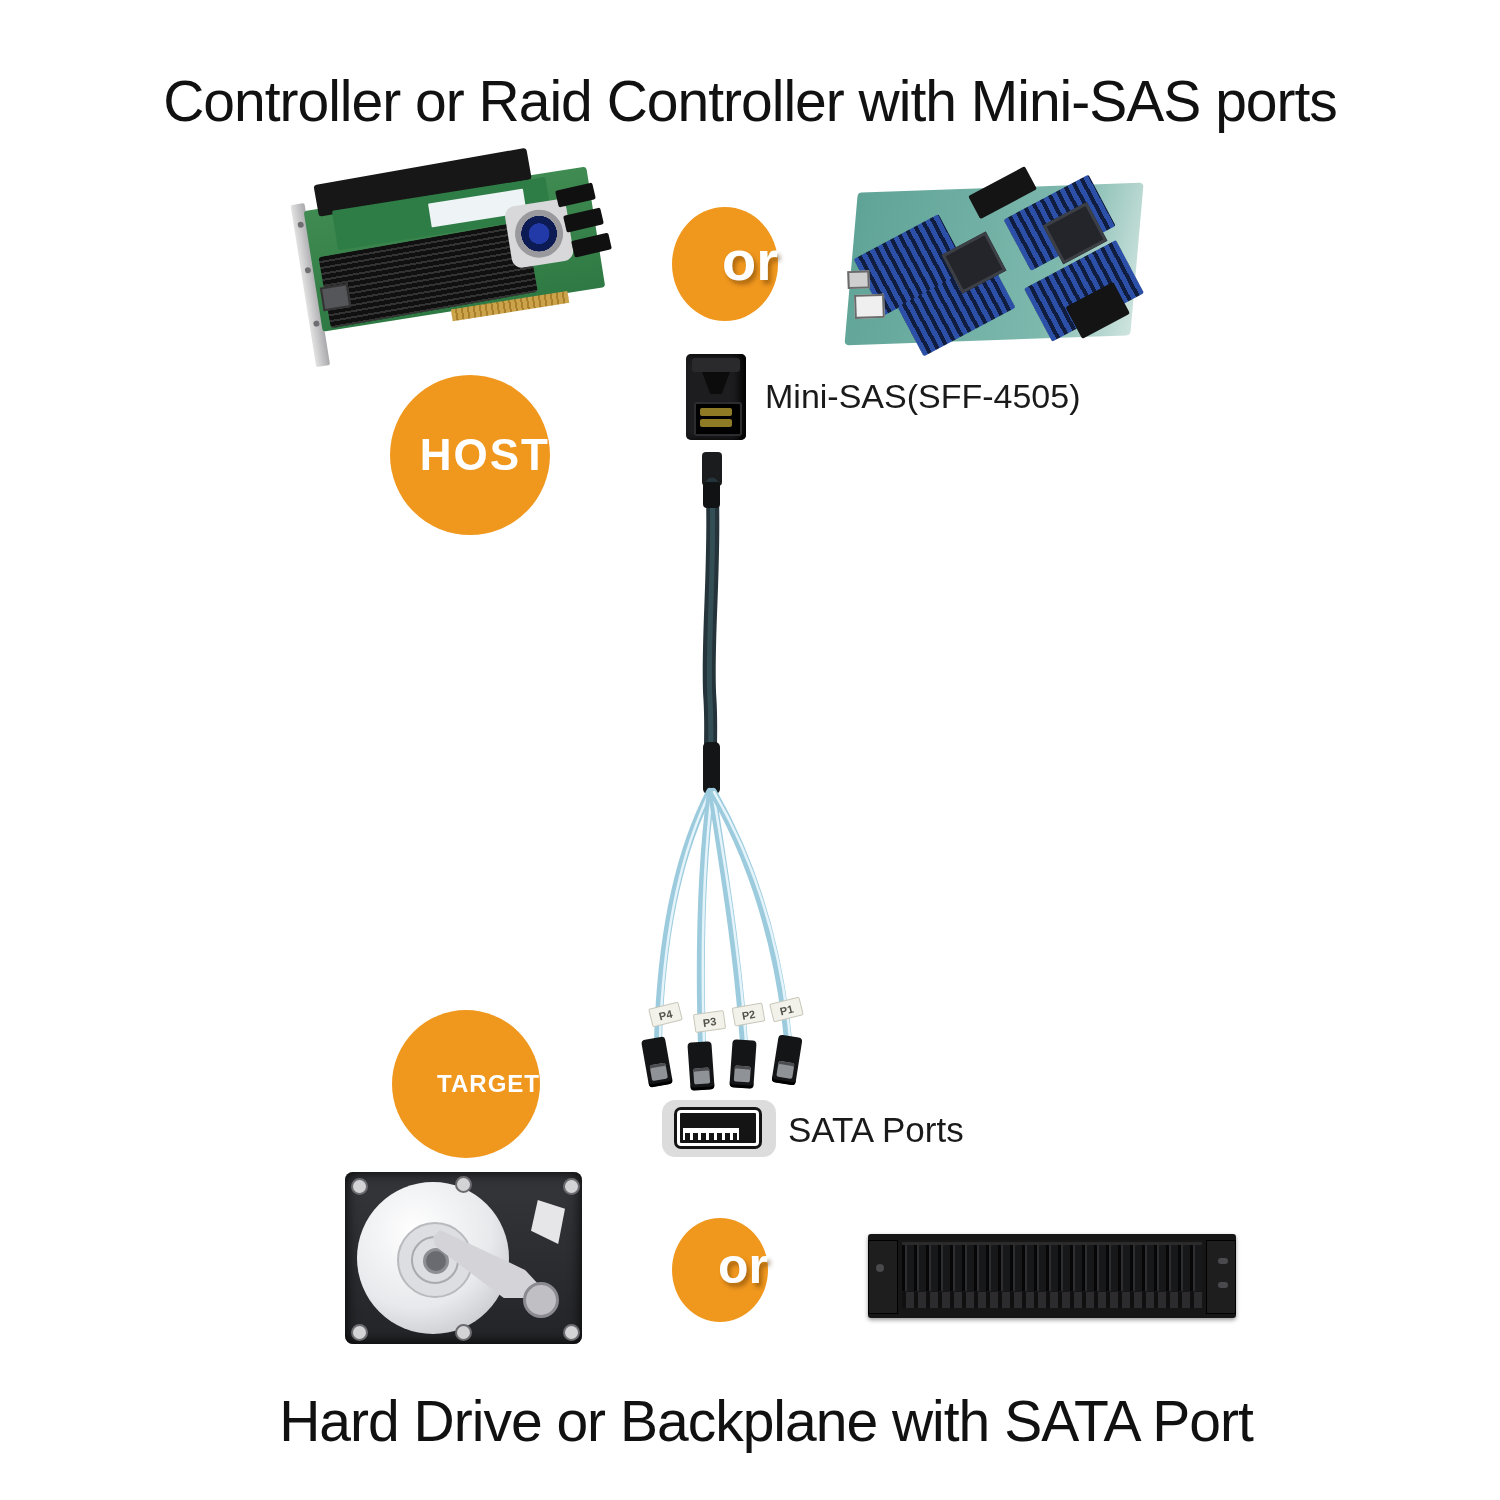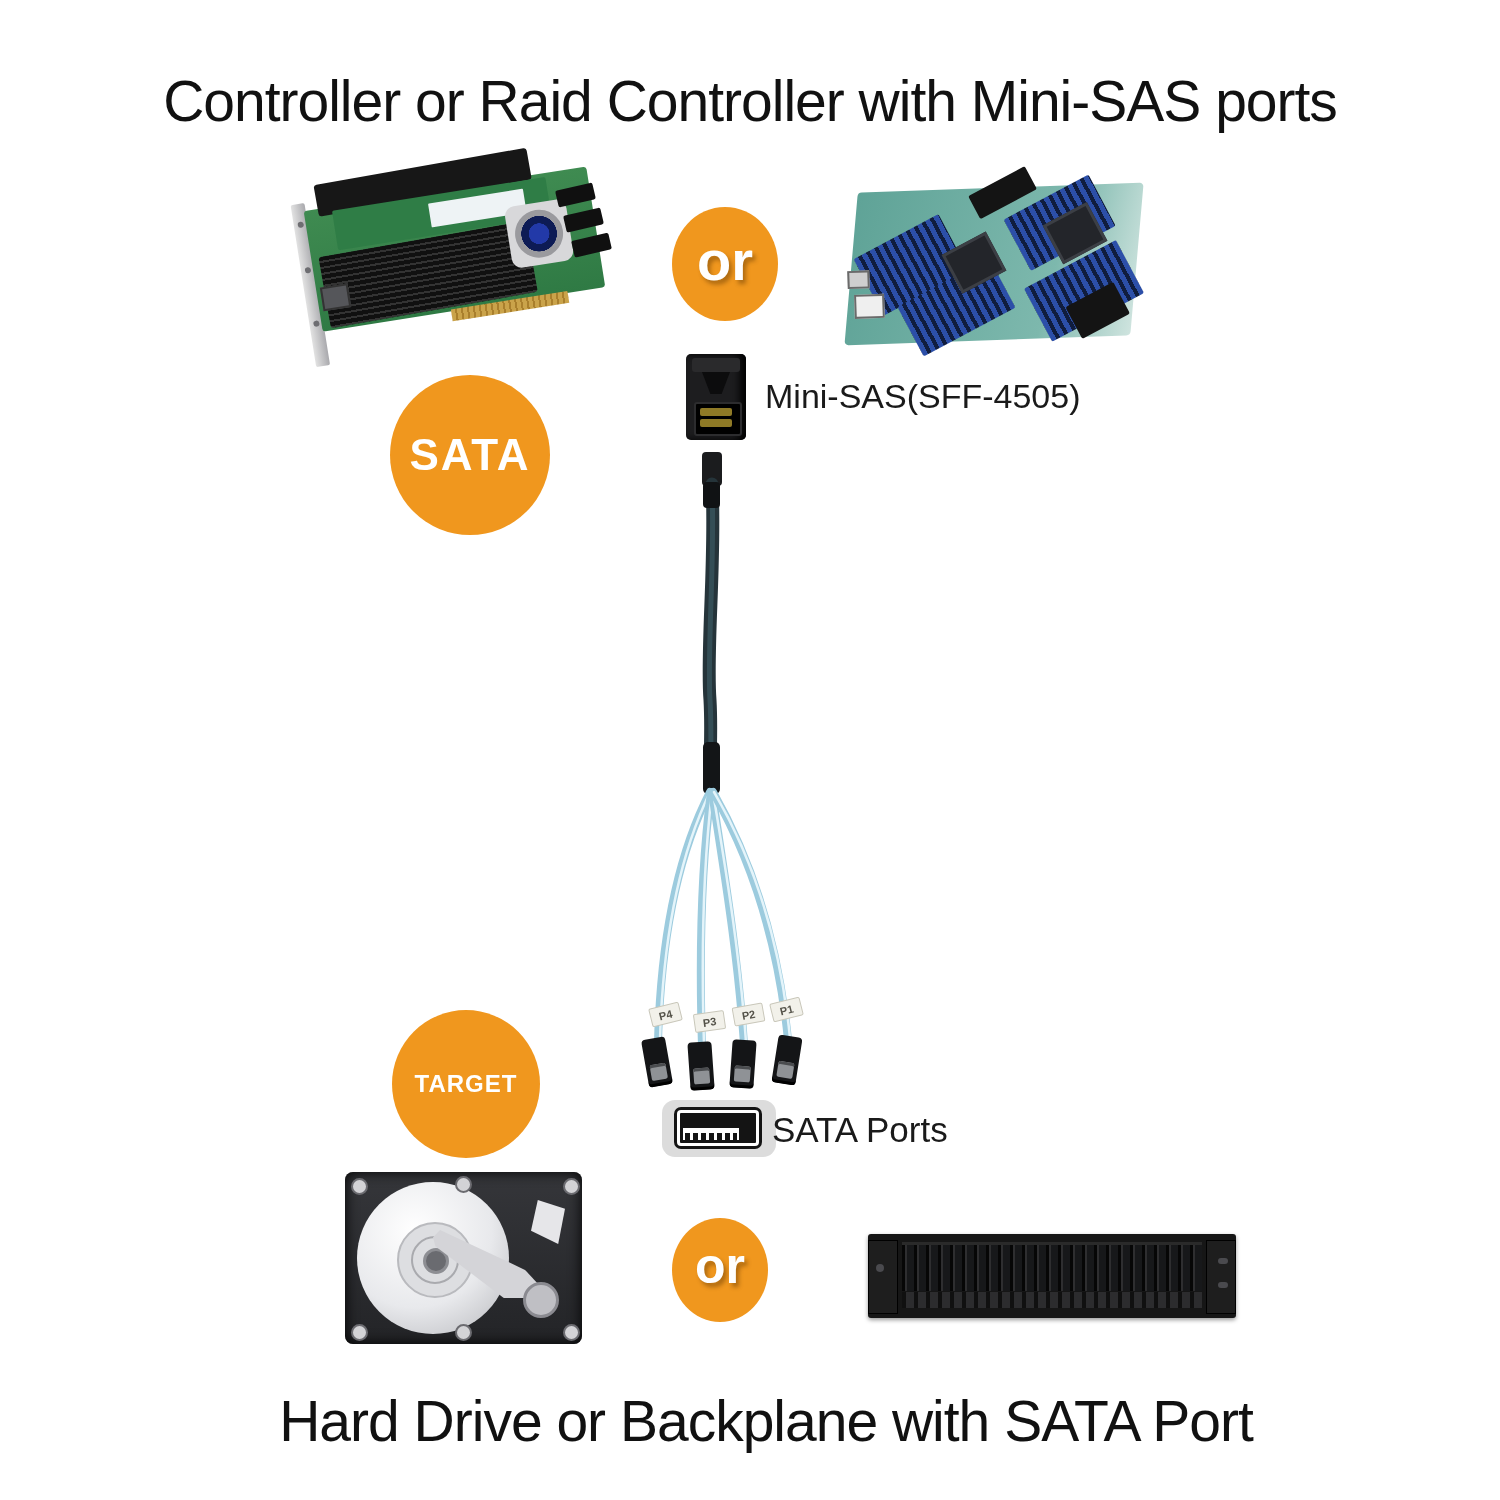--- a/index.html
+++ b/index.html
@@ -8,30 +8,30 @@
     background:#ffffff;font-family:"Liberation Sans",sans-serif;color:#1a1a1a;
   }
   .abs{position:absolute;}
   
   .title{width:100%;text-align:center;font-size:57px;letter-spacing:-1px;color:#111;}
   .title-top{top:68px;left:0;}
   .title-bottom{top:1388px;left:16px;}
   
   .circle{
     border-radius:50%;background:#F0971E;color:#fff;font-weight:700;
-    display:flex;align-items:center;justify-content:center;
+    display:flex;align-items:center;justify-content:flex-end;
   }
   .or-circle{font-size:56px;text-shadow:3px 4px 4px rgba(90,50,0,.45);padding-bottom:8px;}
   .host-circle{left:390px;top:375px;width:160px;height:160px;font-size:44px;letter-spacing:2px;}
   .target-circle{left:392px;top:1010px;width:148px;height:148px;font-size:24px;letter-spacing:1px;}
   .or-top{left:672px;top:207px;width:106px;height:106px;}
   .or-bottom{left:672px;top:1218px;width:96px;height:96px;font-size:50px;}
   
   .minisas-label{left:765px;top:377px;font-size:34px;color:#1a1a1a;}
-  .sataports-label{left:772px;top:1110px;font-size:35px;color:#1a1a1a;}
+  .sataports-label{left:788px;top:1110px;font-size:35px;color:#1a1a1a;}
   
   .minisas{left:686px;top:354px;width:60px;height:86px;background:#1d1d1f;border-radius:5px;box-shadow:inset -6px 0 8px #000;}
   .minisas .cap{position:absolute;left:6px;top:4px;width:48px;height:14px;background:#2a2a2c;border-radius:3px;}
   .minisas .latch{position:absolute;left:16px;top:18px;width:28px;height:22px;background:#0c0c0d;clip-path:polygon(0 0,100% 0,70% 100%,30% 100%);}
   .minisas .mouth{position:absolute;left:8px;top:48px;width:44px;height:30px;background:#000;border-radius:3px;border:2px solid #2c2c2e;}
   .minisas .gold1,.minisas .gold2{position:absolute;left:4px;width:32px;height:8px;background:#8f7a26;border-radius:2px;}
   .minisas .gold1{top:4px;} .minisas .gold2{top:15px;}
   .minisas-tail{left:702px;top:452px;width:20px;height:34px;background:#1b1c1e;border-radius:4px;}
   
   .sata-conn{width:24px;height:48px;background:#141517;border-radius:4px;box-shadow:inset 0 -3px 0 #000;}
@@ -131,21 +131,21 @@
   <div class="ramg" style="left:186px;top:86px;width:104px;height:60px;"></div>
   <div class="cpu" style="left:104px;top:62px;"></div>
   <div class="cpu" style="left:206px;top:36px;"></div>
   <div class="hsink" style="left:128px;top:2px;width:64px;height:26px;"></div>
   <div class="hsink" style="left:224px;top:118px;width:54px;height:36px;"></div>
   <div class="ioport" style="left:2px;top:88px;width:18px;height:14px;"></div>
   <div class="ioport" style="left:8px;top:112px;width:26px;height:20px;background:#efefef;"></div>
 </div>
 
 <div class="abs circle host-circle">
-  <span>SATA</span>
+  <span>HOST</span>
 </div>
 
 <div class="abs minisas">
   <div class="cap"></div>
   <div class="latch"></div>
   <div class="mouth">
       <div class="gold1"></div>
       <div class="gold2"></div>
     </div>
 </div>

